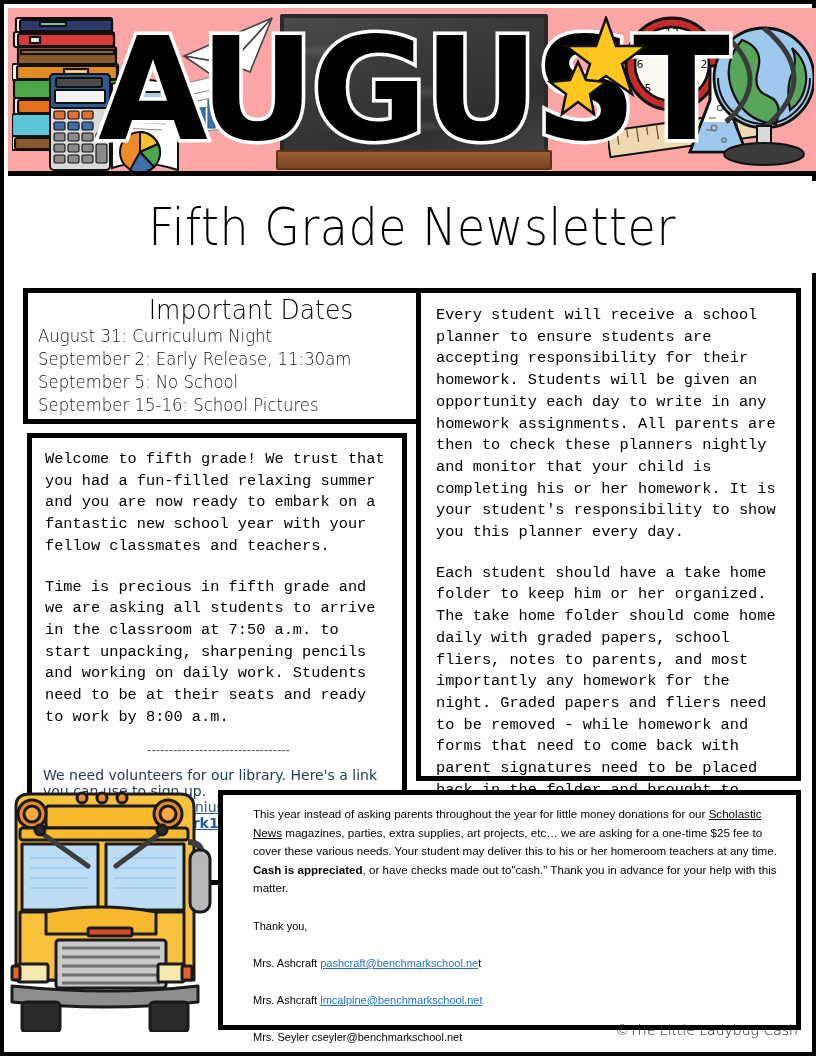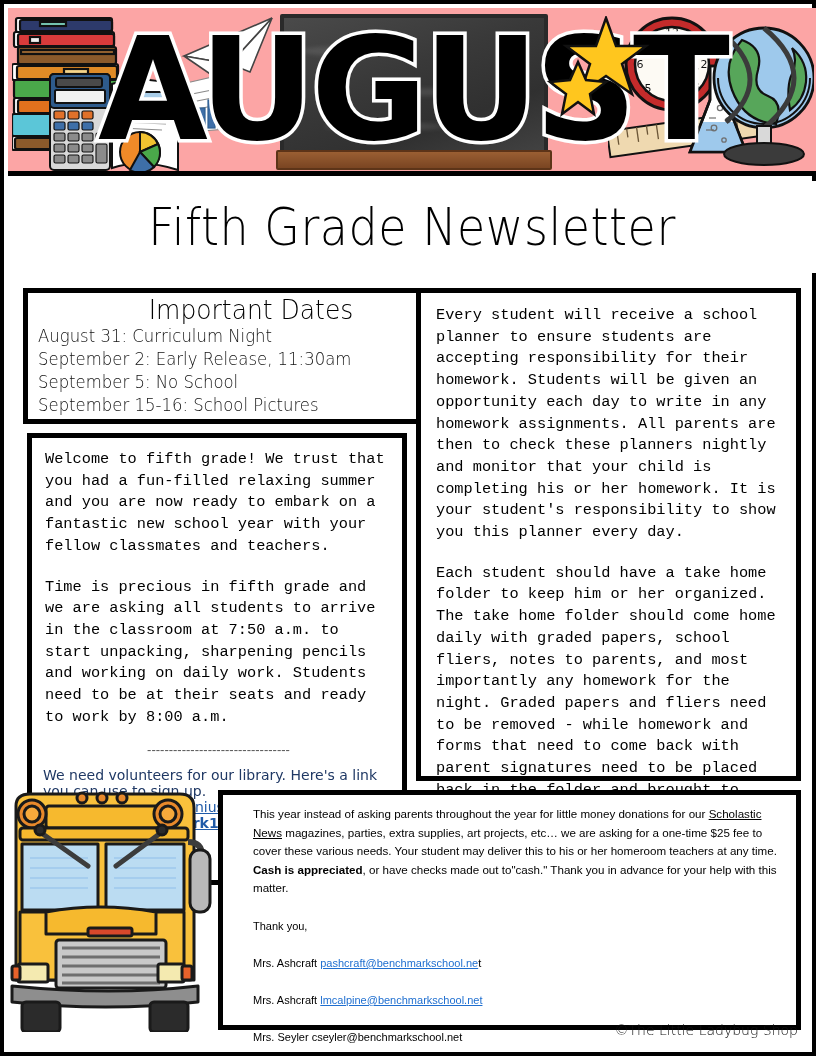--- a/index.html
+++ b/index.html
@@ -515,15 +515,15 @@
       <rect x="148" y="176" width="26" height="18" rx="2" fill="#F4EAB0"></rect>
       <rect x="172" y="178" width="10" height="14" rx="2" fill="#E8622B"></rect>
 
       <path d="M2 198 q100 10 186 0 l0 16 q-92 10 -186 0 Z" fill="#8E8E8E"></path>
 
       <rect x="12" y="214" width="38" height="30" rx="4" fill="#2b2b2b"></rect>
       <rect x="140" y="214" width="38" height="30" rx="4" fill="#2b2b2b"></rect>
     </g>
   </svg>
 
-  <div class="footer-credit">©The Little Ladybug Shop</div>
+  <div class="footer-credit">©The Little Ladybug Cash</div>
 
 </div>
 
 </body></html>

